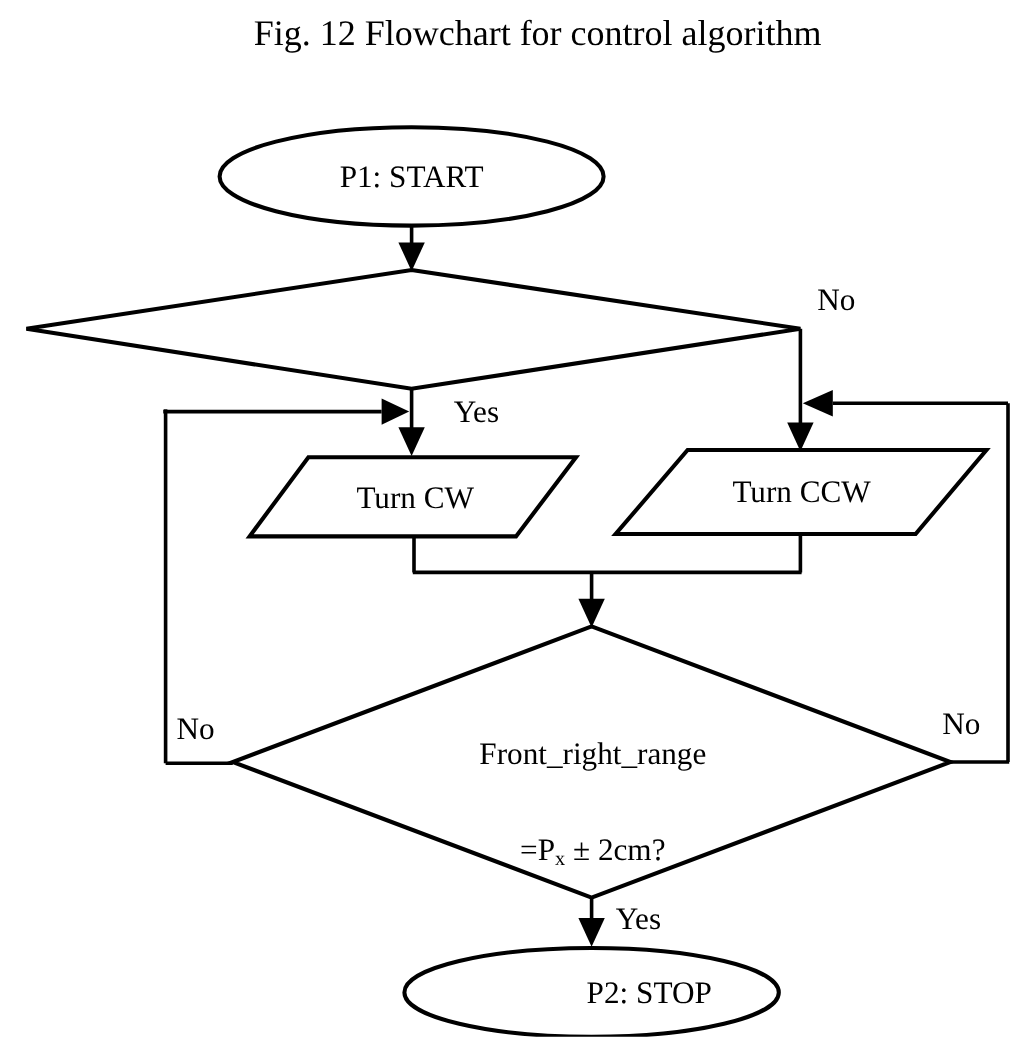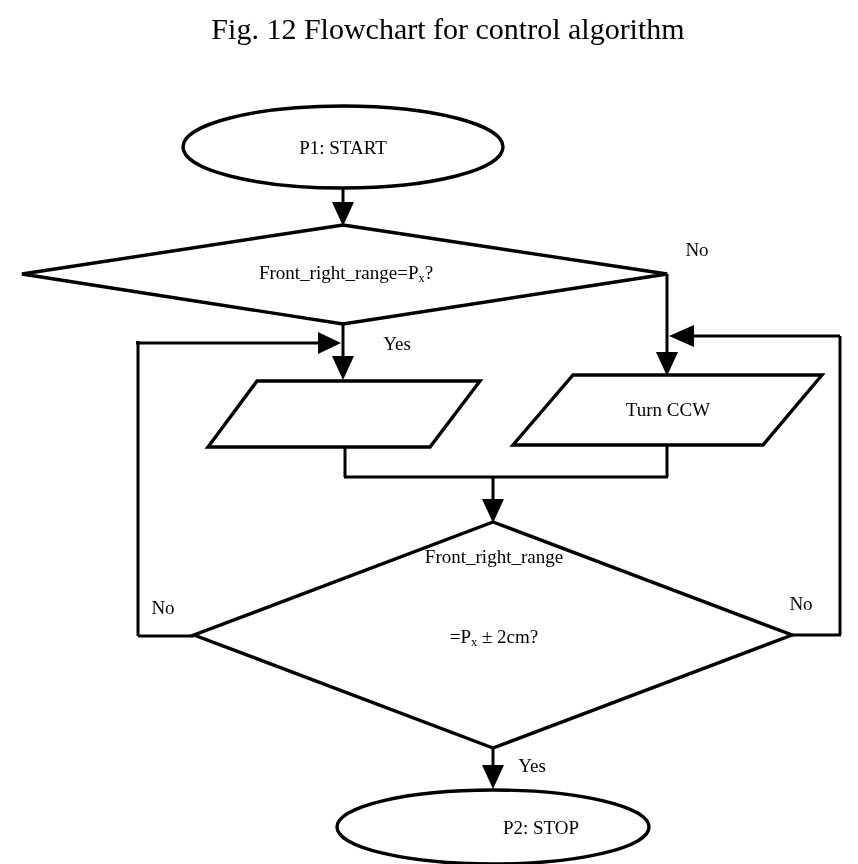--- a/index.html
+++ b/index.html
@@ -18,21 +18,21 @@
   }
   svg.canvas {
     position: absolute;
     left: 0; top: 0;
     color: var(--stroke, #000000);
   }
   .label {
     position: absolute;
     transform: translate(-50%, -50%);
     white-space: nowrap;
-    font-size: 19px;
+    font-size: 26px;
     line-height: 1.15;
     color: var(--stroke, #000000);
   }
   .title {
     font-size: 30px;
   }
   .multiline {
     white-space: normal;
     text-align: center;
     line-height: 40px;
@@ -78,30 +78,30 @@
       <polygon points="669,336 694,325 694,347"></polygon>
       <polygon points="493,523 482,499 504,499"></polygon>
       <polygon points="493,789 482,765 504,765"></polygon>
     </g>
   </svg>
 
   <div class="label title" style="left:448px; top:29px;">Fig. 12 Flowchart for control algorithm</div>
 
   <div class="label" style="left:343px; top:148px;">P1: START</div>
 
-  <div class="label" style="left:346px; top:273px;"><span>Front_right_range=P</span><sub>x</sub><span>?</span></div>
 
   <div class="label" style="left:697px; top:250px;">No</div>
 
   <div class="label" style="left:397px; top:344px;">Yes</div>
 
+  <div class="label" style="left:346px; top:415px;">Turn CW</div>
 
   <div class="label" style="left:668px; top:410px;">Turn CCW</div>
 
-  <div class="label multiline" style="left:494px; top:597px;"><span>Front_right_range</span><br><br><span>=P</span><sub>x</sub><span> ± 2cm?</span></div>
+  <div class="label multiline" style="left:494px; top:669px;"><span>Front_right_range</span><br><br><span>=P</span><sub>x</sub><span> ± 2cm?</span></div>
 
   <div class="label" style="left:163px; top:608px;">No</div>
 
   <div class="label" style="left:801px; top:604px;">No</div>
 
   <div class="label" style="left:532px; top:766px;">Yes</div>
 
   <div class="label" style="left:493px; top:828px;margin-left:48px;">P2: STOP</div>
 
 </div>

